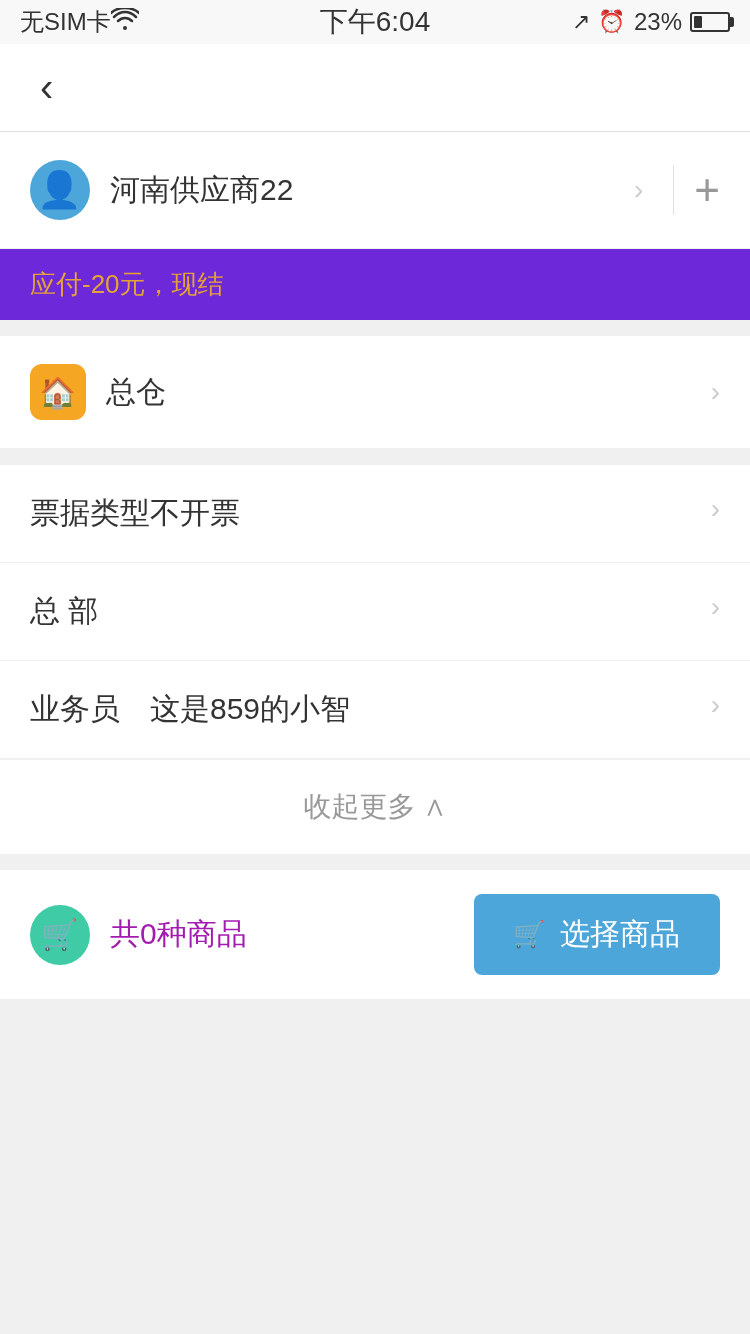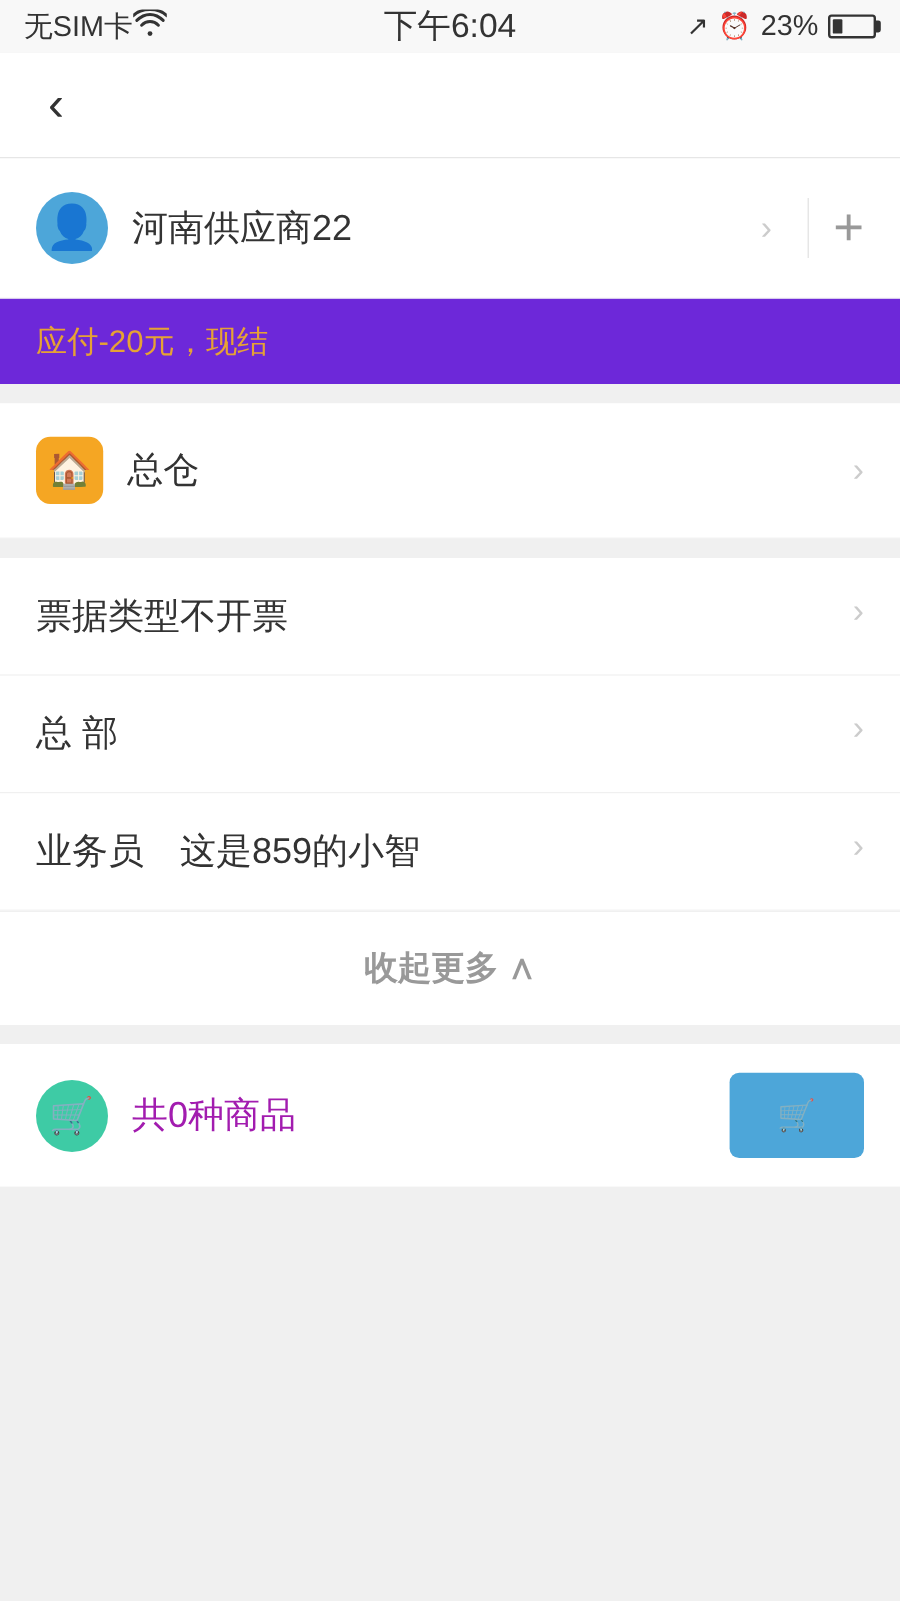--- a/index.html
+++ b/index.html
@@ -230,21 +230,20 @@
       display: flex;
       align-items: center;
       justify-content: center;
       padding: 28px 30px;
       border-top: 1px solid #f0f0f0;
       cursor: pointer;
     }
     .collapse-text {
       font-size: 28px;
       color: #999;
-      font-weight: bold;
     }
 
     
     .bottom-bar {
       background: #fff;
       display: flex;
       align-items: center;
       justify-content: space-between;
       padding: 24px 30px;
       margin-top: 16px;
@@ -374,18 +373,19 @@
 
   <div class="bottom-bar">
     <div class="product-info">
       <div class="product-icon-wrap">
         <span style="color:white;font-size:30px;">🛒</span>
       </div>
       <span class="product-count">共0种商品</span>
     </div>
     <button class="select-btn">
       <span style="font-size:26px;">🛒</span>
+      <span>选择商品</span>
     </button>
   </div>
 
   <div class="page-fill"></div>
 
 </div>
 
 </body></html>

